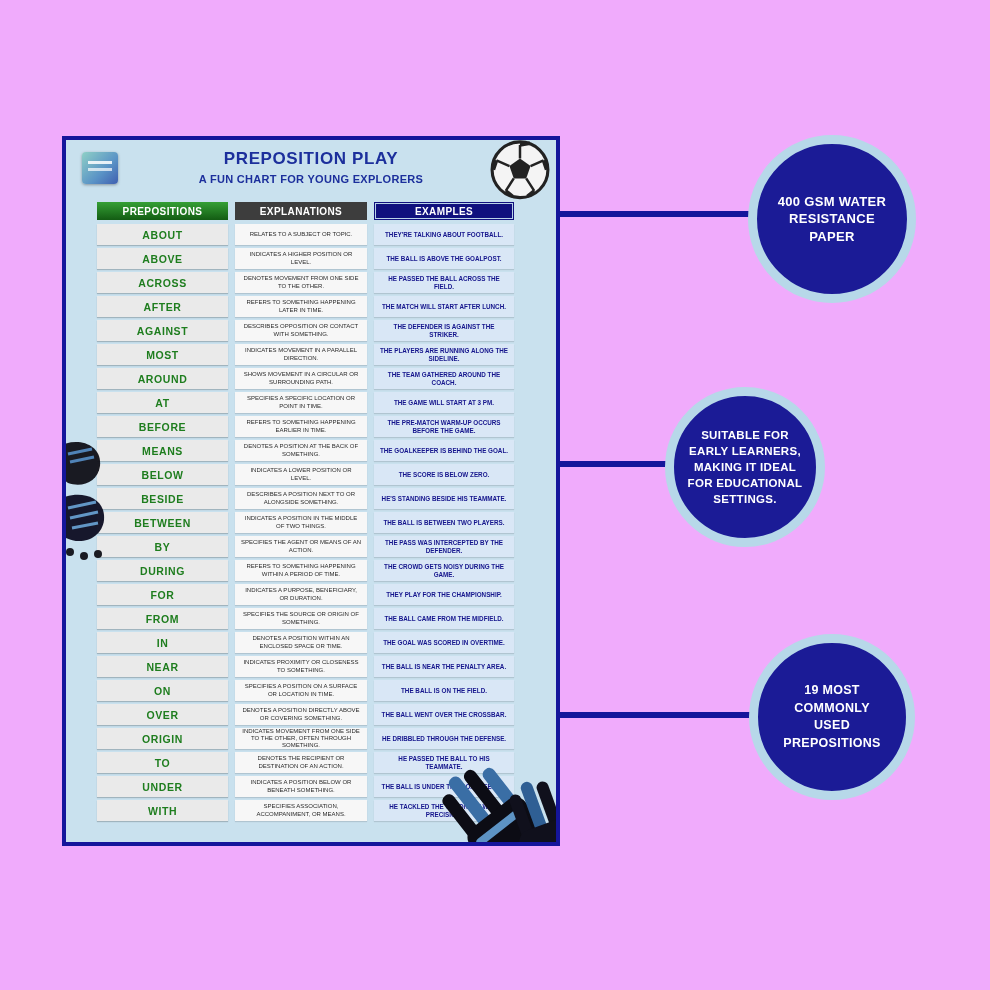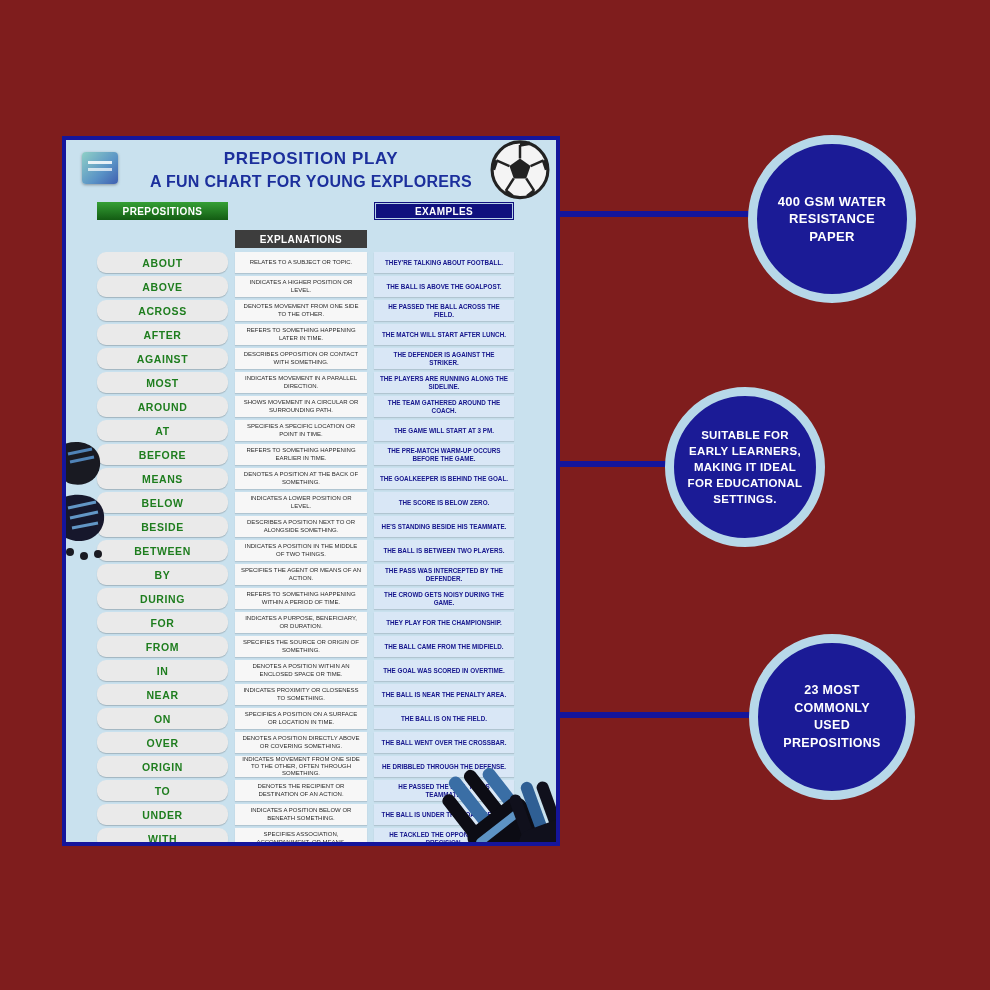--- a/index.html
+++ b/index.html
@@ -1,54 +1,53 @@
 <!DOCTYPE html>
 <html><head>
 <meta charset="utf-8">
 <style>
   * { margin:0; padding:0; box-sizing:border-box; }
   html,body { background:#ffffff; }
   body { font-family:"Liberation Sans", sans-serif; }
-  .canvas { position:relative; width:990px; height:990px; background:#7f1d1d; overflow:hidden; margin:0 auto; }
+  .canvas { position:relative; width:990px; height:990px; background:#f0abfc; overflow:hidden; margin:0 auto; }
 
   
   .poster {
     position:absolute; left:62px; top:136px; width:498px; height:710px;
     background:#c9e1ee; border:4px solid #15159b; overflow:hidden;
   }
   .poster-header { position:relative; height:60px; }
   .logo {
     position:absolute; left:16px; top:12px; width:36px; height:32px; border-radius:4px;
     background:linear-gradient(135deg,#8fd0c6 0%,#5a93c6 60%,#3f5fb0 100%);
     box-shadow:0 1px 3px rgba(0,0,0,.35);
   }
   .logo::after{
     content:""; position:absolute; left:6px; top:9px; width:24px; height:3px;
     background:rgba(255,255,255,.85); box-shadow:0 7px 0 rgba(255,255,255,.7);
   }
   .title { text-align:center; padding-top:9px; font-size:17px; font-weight:bold; color:#1c2f9c; letter-spacing:.6px; }
-  .subtitle { text-align:center; margin-top:4px; font-size:16px; font-weight:bold; color:#1c2f9c; letter-spacing:.3px; }
+  .subtitle { text-align:center; margin-top:4px; font-size:11px; font-weight:bold; color:#1c2f9c; letter-spacing:.3px; }
   .ball { position:absolute; right:4px; top:0px; width:64px; height:62px; }
 
   
   .ptable { position:absolute; left:31px; top:62px; width:424px; }
   .thead, .tbody { display:grid; grid-template-columns:131px 132px 140px; column-gap:7px; }
   .th {
     height:18px; display:flex; align-items:center; justify-content:center;
     color:#fff; font-weight:bold; font-size:10px; letter-spacing:.4px;
   }
   .th-prep { background:linear-gradient(180deg,#35a035,#135c13); }
-  .th-expl { background:#3d3d3d;margin-top:28px; }
+  .th-expl { background:#3d3d3d; }
   .th-ex   { background:#10107e; outline:1px solid #b9d2e8; outline-offset:-2px;text-align:right; }
   .tbody { margin-top:4px; row-gap:3px; grid-auto-rows:21px; }
   .cell { display:flex; align-items:center; justify-content:center; text-align:center; overflow:hidden; }
   .cell-prep {
     background:#eaeaea; color:#1e7d1e; font-weight:bold; font-size:10.5px; letter-spacing:.6px;
     box-shadow:0 1px 1px rgba(0,0,0,.2);
-    border-radius:9px;
   }
   .cell-expl {
     background:#f7f7f7; color:#2a2a2a; font-size:6px; line-height:1.2; padding:1px 5px; font-weight:500;
     box-shadow:0 1px 1px rgba(0,0,0,.12);
   }
   .cell-ex {
     background:#d9e7f6; color:#14148c; font-size:6.3px; font-weight:bold; line-height:1.25; padding:1px 5px;
     box-shadow:0 1px 1px rgba(0,0,0,.12);
   }
 
@@ -227,15 +226,15 @@
       </g>
     </svg>
   </div>
 
   <div class="line line-1"></div>
   <div class="line line-2"></div>
   <div class="line line-3"></div>
 
   <div class="circle circle-1">400 GSM WATER RESISTANCE PAPER</div>
   <div class="circle circle-2">SUITABLE FOR EARLY LEARNERS, MAKING IT IDEAL FOR EDUCATIONAL SETTINGS.</div>
-  <div class="circle circle-3">23 MOST COMMONLY USED PREPOSITIONS</div>
+  <div class="circle circle-3">19 MOST COMMONLY USED PREPOSITIONS</div>
 
 </div>
 
 </body></html>

